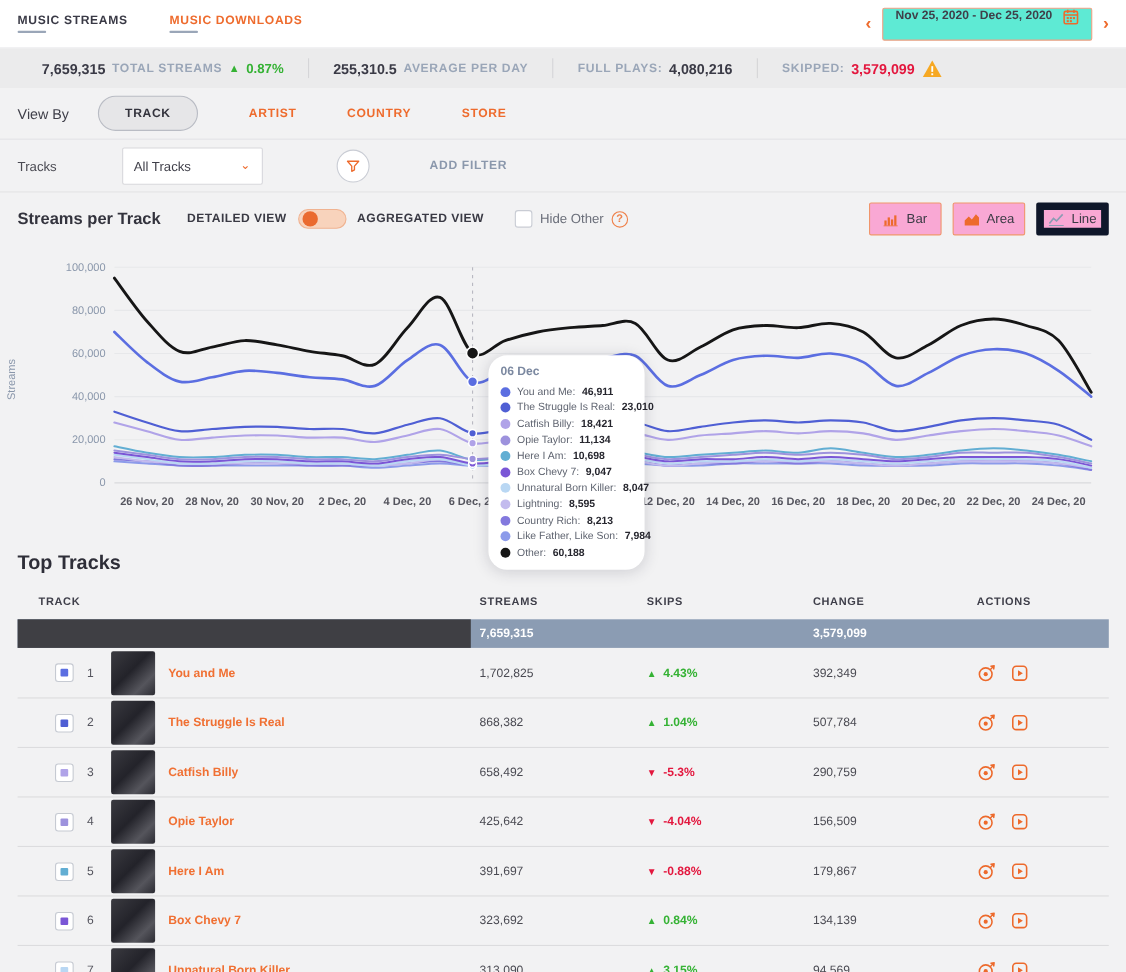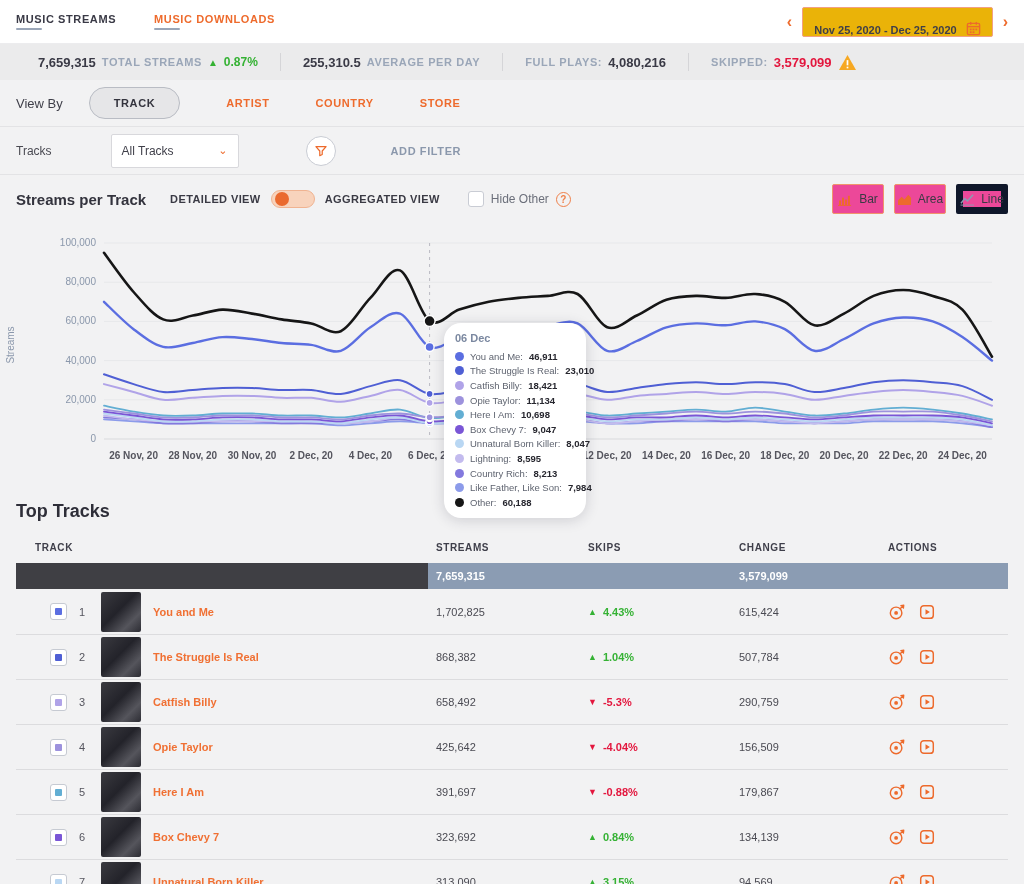--- a/index.html
+++ b/index.html
@@ -8,21 +8,21 @@
 
   
   .topnav { background:#fff; height:44px; display:flex; align-items:center; padding:0 16px; border-bottom:1px solid #ececee; }
   .tab { margin-right:38px; cursor:pointer; }
   .tab .tab-label { font-size:11px; font-weight:700; letter-spacing:.6px; }
   .tab.active .tab-label { color:#3a3a46; }
   .tab.alt .tab-label { color:#ee6b2d; }
   .tab .underline { width:26px; height:2px; background:#9aa6b8; margin-top:3px; border-radius:1px; }
   .date-nav { margin-left:auto; display:flex; align-items:center; gap:10px; }
   .chev { color:#ee6b2d; font-size:16px; font-weight:700; cursor:pointer; line-height:1; }
-  .date-box { border:1.5px solid #f2a083; border-radius:2px; height:30px; display:flex; align-items:flex-end; gap:9px; padding:0 11px; background:#eab308; cursor:pointer; }
+  .date-box { border:1.5px solid #f2a083; border-radius:2px; height:30px; display:flex; align-items:flex-start; gap:9px; padding:0 11px; background:#5eead4; cursor:pointer; }
   .date-box .date-text { font-size:11px; font-weight:600; color:#3f3f49; }
 
   
   .statsbar { background:#ebebec; height:36px; display:flex; align-items:center; padding:0 16px; gap:0; }
   .stat { display:flex; align-items:center; gap:6px; padding:0 22px; }
   .stat:first-child { padding-left:22px; }
   .stat .big { font-size:13px; font-weight:800; color:#3a3a46; }
   .stat .lbl { font-size:11px; font-weight:700; color:#9aa6b8; letter-spacing:.6px; }
   .stat .green { color:#35b234; font-size:12px; font-weight:800; }
   .stat .red { color:#e3173e; font-size:13px; font-weight:800; }
@@ -49,21 +49,21 @@
   .controls { height:48px; display:flex; align-items:center; padding:0 16px; }
   .c-title { font-size:15px; font-weight:800; color:#33333d; }
   .c-det { font-size:11px; font-weight:700; color:#3a3a44; letter-spacing:.4px; margin-left:24px; }
   .toggle { width:44px; height:18px; border-radius:9px; background:#f8d3bc; border:1px solid #f0b391; margin:0 10px; position:relative; cursor:pointer; }
   .knob { width:14px; height:14px; border-radius:50%; background:#ea6a2f; position:absolute; left:3px; top:1px; }
   .c-agg { font-size:11px; font-weight:700; color:#3a3a44; letter-spacing:.4px; }
   .cbox { width:16px; height:16px; background:#fff; border:1px solid #c9ccd4; border-radius:3px; margin-left:28px; cursor:pointer; }
   .hideother { font-size:12px; color:#6b6f7a; margin:0 7px; }
   .qicon { width:15px; height:15px; border:1.5px solid #ef8049; border-radius:50%; color:#ef8049; font-size:10px; font-weight:700; display:flex; align-items:center; justify-content:center; cursor:pointer; }
   .chart-btns { margin-left:auto; display:flex; gap:10px; }
-  .cbtn { width:52px; height:30px; background:#ec4899; display:flex; align-items:center; justify-content:center; gap:6px; border-radius:2px; font-size:12px; color:#3a3a44; cursor:pointer; }
+  .cbtn { width:66px; height:30px; background:#f9a8d4; display:flex; align-items:center; justify-content:center; gap:6px; border-radius:2px; font-size:12px; color:#3a3a44; cursor:pointer; }
   .cbtn.orange { border:1px solid #f0956b; }
   .cbtn.selected { border:7px solid #0f172a; }
 
   
   .chart-wrap { position:relative; width:1024px; height:258px; }
   .tooltip { position:absolute; left:444px; top:100px; width:142px; background:#fff; border-radius:17px; box-shadow:0 2px 14px rgba(40,40,60,.18); padding:9px 11px 8px; z-index:5; }
   .tt-date { font-size:11px; font-weight:700; color:#7b88a0; margin-bottom:5px; }
   .tt-row { display:flex; align-items:center; gap:6px; height:14.6px; white-space:nowrap; }
   .tt-dot { width:9px; height:9px; border-radius:50%; flex:0 0 9px; }
   .tt-label { font-size:9.5px; color:#5f6470; }
@@ -371,21 +371,21 @@
           </span>
           <span class="rank">1</span>
           <div class="thumb"></div>
           <span class="tname">You and Me</span>
         </div>
         <div class="cell">1,702,825</div>
         <div class="cell">
           <span class="chg-tri chg-up">▲</span>
           <span class="chg-up">4.43%</span>
         </div>
-        <div class="cell">615,424</div>
+        <div class="cell">392,349</div>
         <div class="cell acts">
           <span class="aicon">
             <svg viewBox="0 0 20 20" width="18" height="18">
               <circle cx="9" cy="11" r="6.4" fill="none" stroke="#ed6a2c" stroke-width="1.6"></circle>
               <circle cx="9" cy="11" r="2.1" fill="#ed6a2c"></circle>
               <path d="M13.5 6.5 L17.5 2.5 M17.5 2.5 l-3.2 .4 M17.5 2.5 l-.4 3.2" stroke="#ed6a2c" stroke-width="1.5" fill="none" stroke-linecap="round"></path>
             </svg>
           </span>
           <span class="aicon">
             <svg viewBox="0 0 20 20" width="18" height="18">

